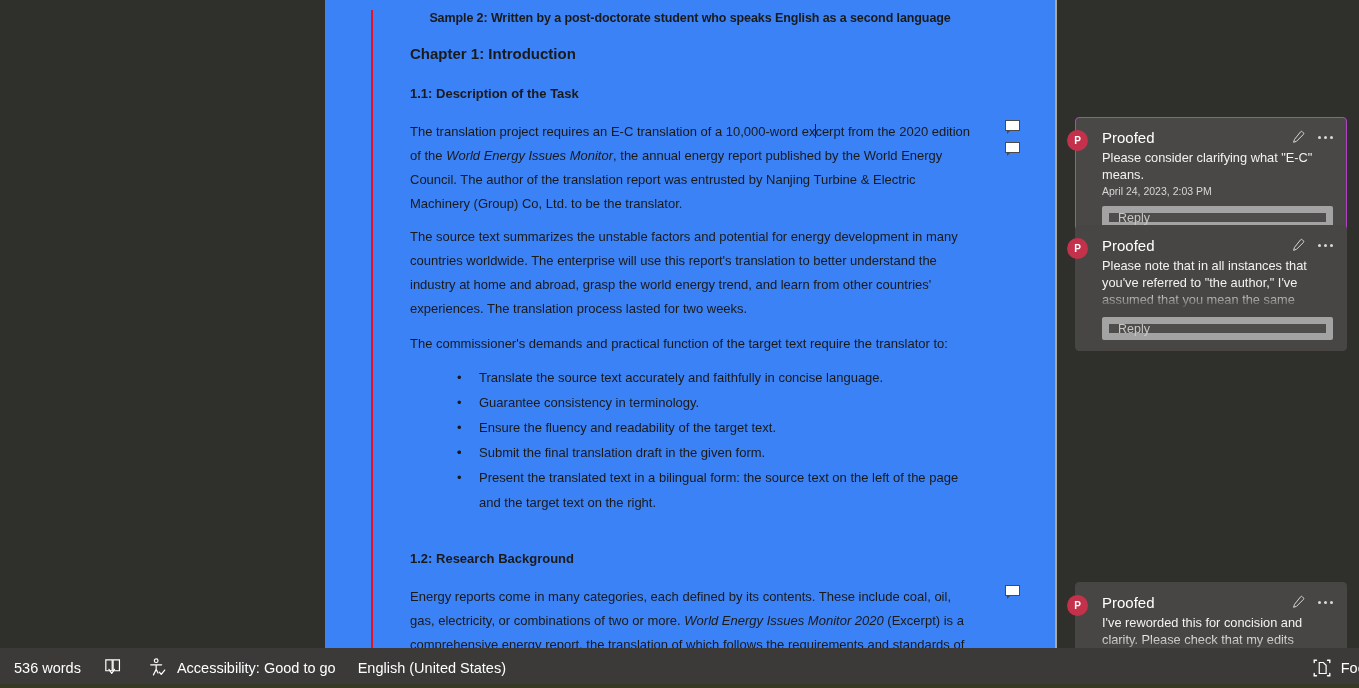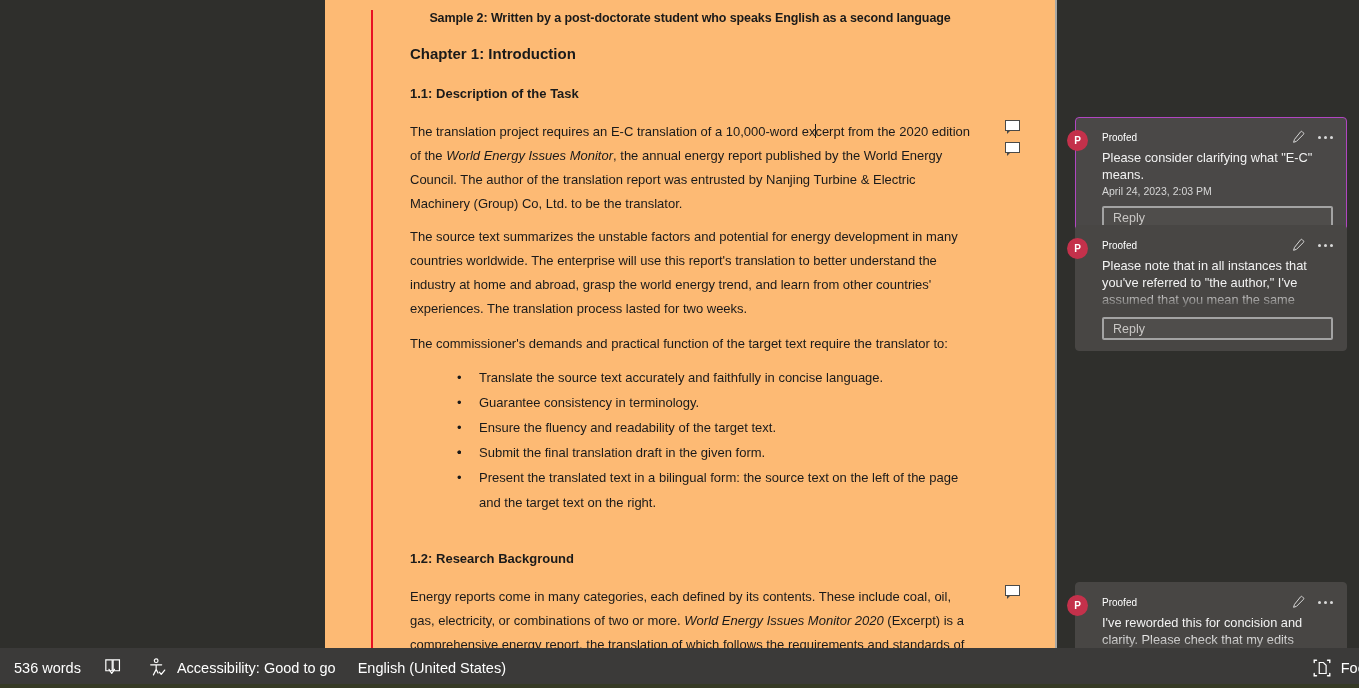--- a/index.html
+++ b/index.html
@@ -25,21 +25,21 @@
     width:1359px; height:648px;
     background:#2f2f2c;
     overflow:hidden;
   }
 
   
   .page {
     position:absolute;
     left:325px; top:0;
     width:884px; height:648px;
-    background:#fdba74;
+    background:#3b82f6;
     overflow:hidden;
   }
   .page-edge-left {
     position:absolute;
     left:325px; top:0;
     width:2px; height:648px;
     background:#d9d9d6;
   }
   .page-edge-right {
     position:absolute;
@@ -183,21 +183,21 @@
   }
 
   .c-head {
     display:flex;
     align-items:center;
     height:20px;
     margin-left:15px;
     margin-bottom:2px;
   }
   .c-author {
-    font-size:10px;
+    font-size:15px;
     color:#ffffff;
     font-weight:normal;
     flex:1;
   }
   .c-actions {
     display:flex;
     align-items:center;
     gap:13px;
     padding-right:2px;
   }
@@ -233,21 +233,21 @@
     font-size:10.5px;
     color:#d6d6d6;
   }
 
   .reply-box {
     margin-left:15px;
     margin-top:9px;
     margin-right:2px;
     height:23px;
     background:#4f4d4b;
-    border:2px solid #a3a3a3;
+    border:7px solid #a3a3a3;
     border-radius:2px;
     display:flex;
     align-items:center;
     padding-left:9px;
     font-size:12.5px;
     color:#c9c7c5;
   }
 
   
   .clip-2 { max-height:51px; position:relative; }

